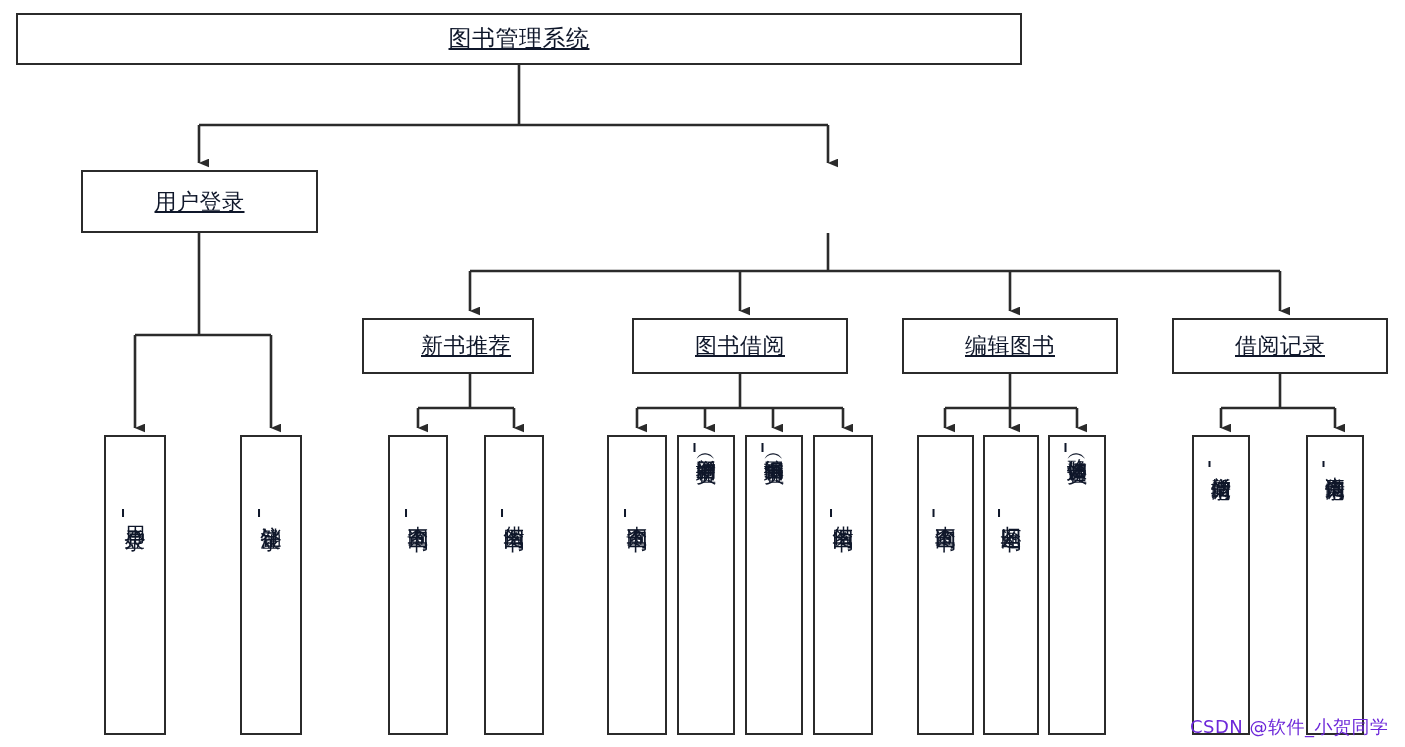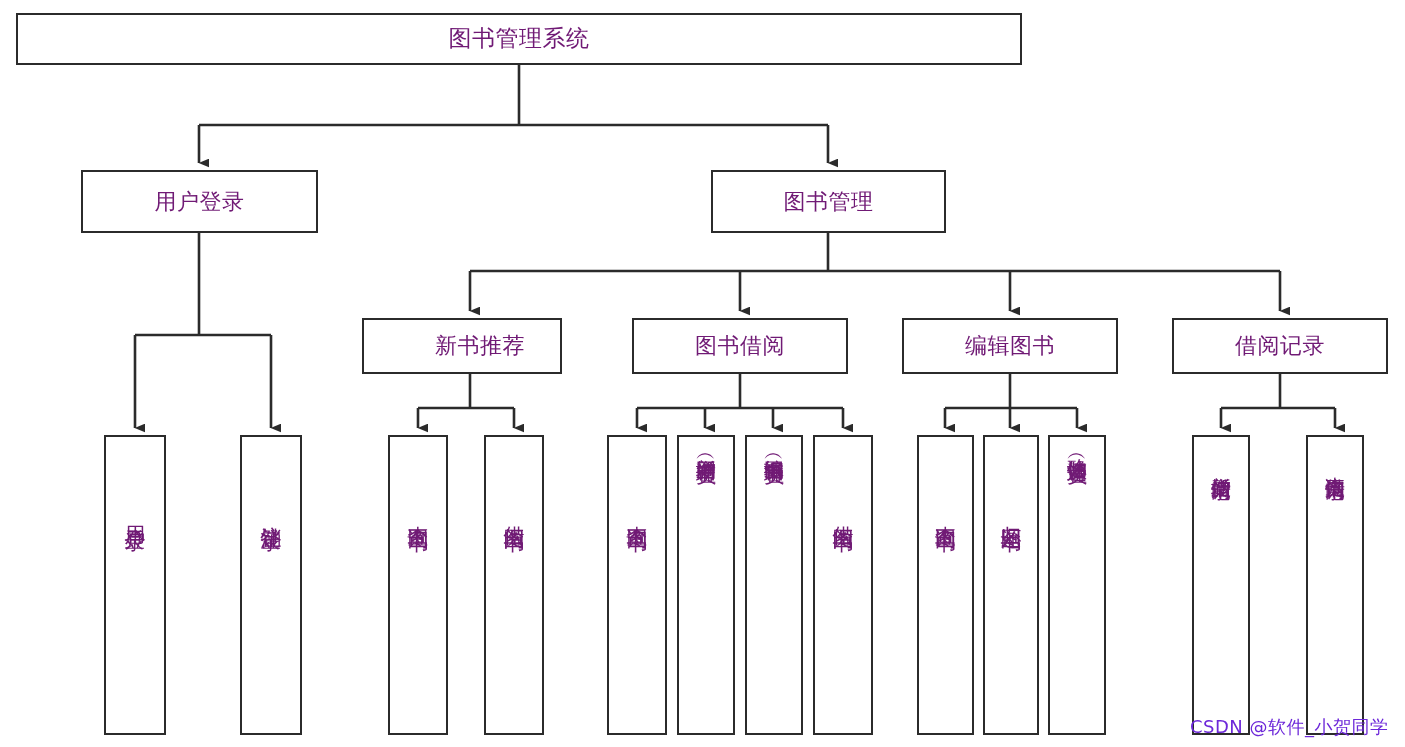--- a/index.html
+++ b/index.html
@@ -25,21 +25,22 @@
     height: 747px;
   }
   .node {
     position: absolute;
     box-sizing: border-box;
     border: 2.5px solid #2b2b2b;
     background: #ffffff;
     display: flex;
     align-items: center;
     justify-content: center;
-    color: #701a75;
+    color: #0f172a;
+    text-decoration: underline;
   }
   .node-label {
     display: block;
     text-align: center;
     line-height: 1.18;
     letter-spacing: 0.5px;
   }
   
   .node.horiz .node-label {
     writing-mode: horizontal-tb;
@@ -128,25 +129,22 @@
     </g>
   </svg>
 
   <div class="node horiz root" style="left:16px; top:13px; width:1006px; height:52px;">
     <span class="node-label">图书管理系统</span>
   </div>
 
   <div class="node horiz" style="left:81px; top:170px; width:237px; height:63px;">
     <span class="node-label">用户登录</span>
   </div>
-  <div class="node horiz" style="left:711px; top:170px; width:235px; height:63px;">
-    <span class="node-label">图书管理</span>
-  </div>
-
-  <div class="node horiz" style="left:362px; top:318px; width:200px; height:56px;padding-left:36px;">
+
+  <div class="node horiz" style="left:362px; top:318px; width:172px; height:56px;padding-left:36px;">
     <span class="node-label">新书推荐</span>
   </div>
   <div class="node horiz" style="left:632px; top:318px; width:216px; height:56px;justify-content:center;">
     <span class="node-label">图书借阅</span>
   </div>
   <div class="node horiz" style="left:902px; top:318px; width:216px; height:56px;">
     <span class="node-label">编辑图书</span>
   </div>
   <div class="node horiz" style="left:1172px; top:318px; width:216px; height:56px;">
     <span class="node-label">借阅记录</span>

